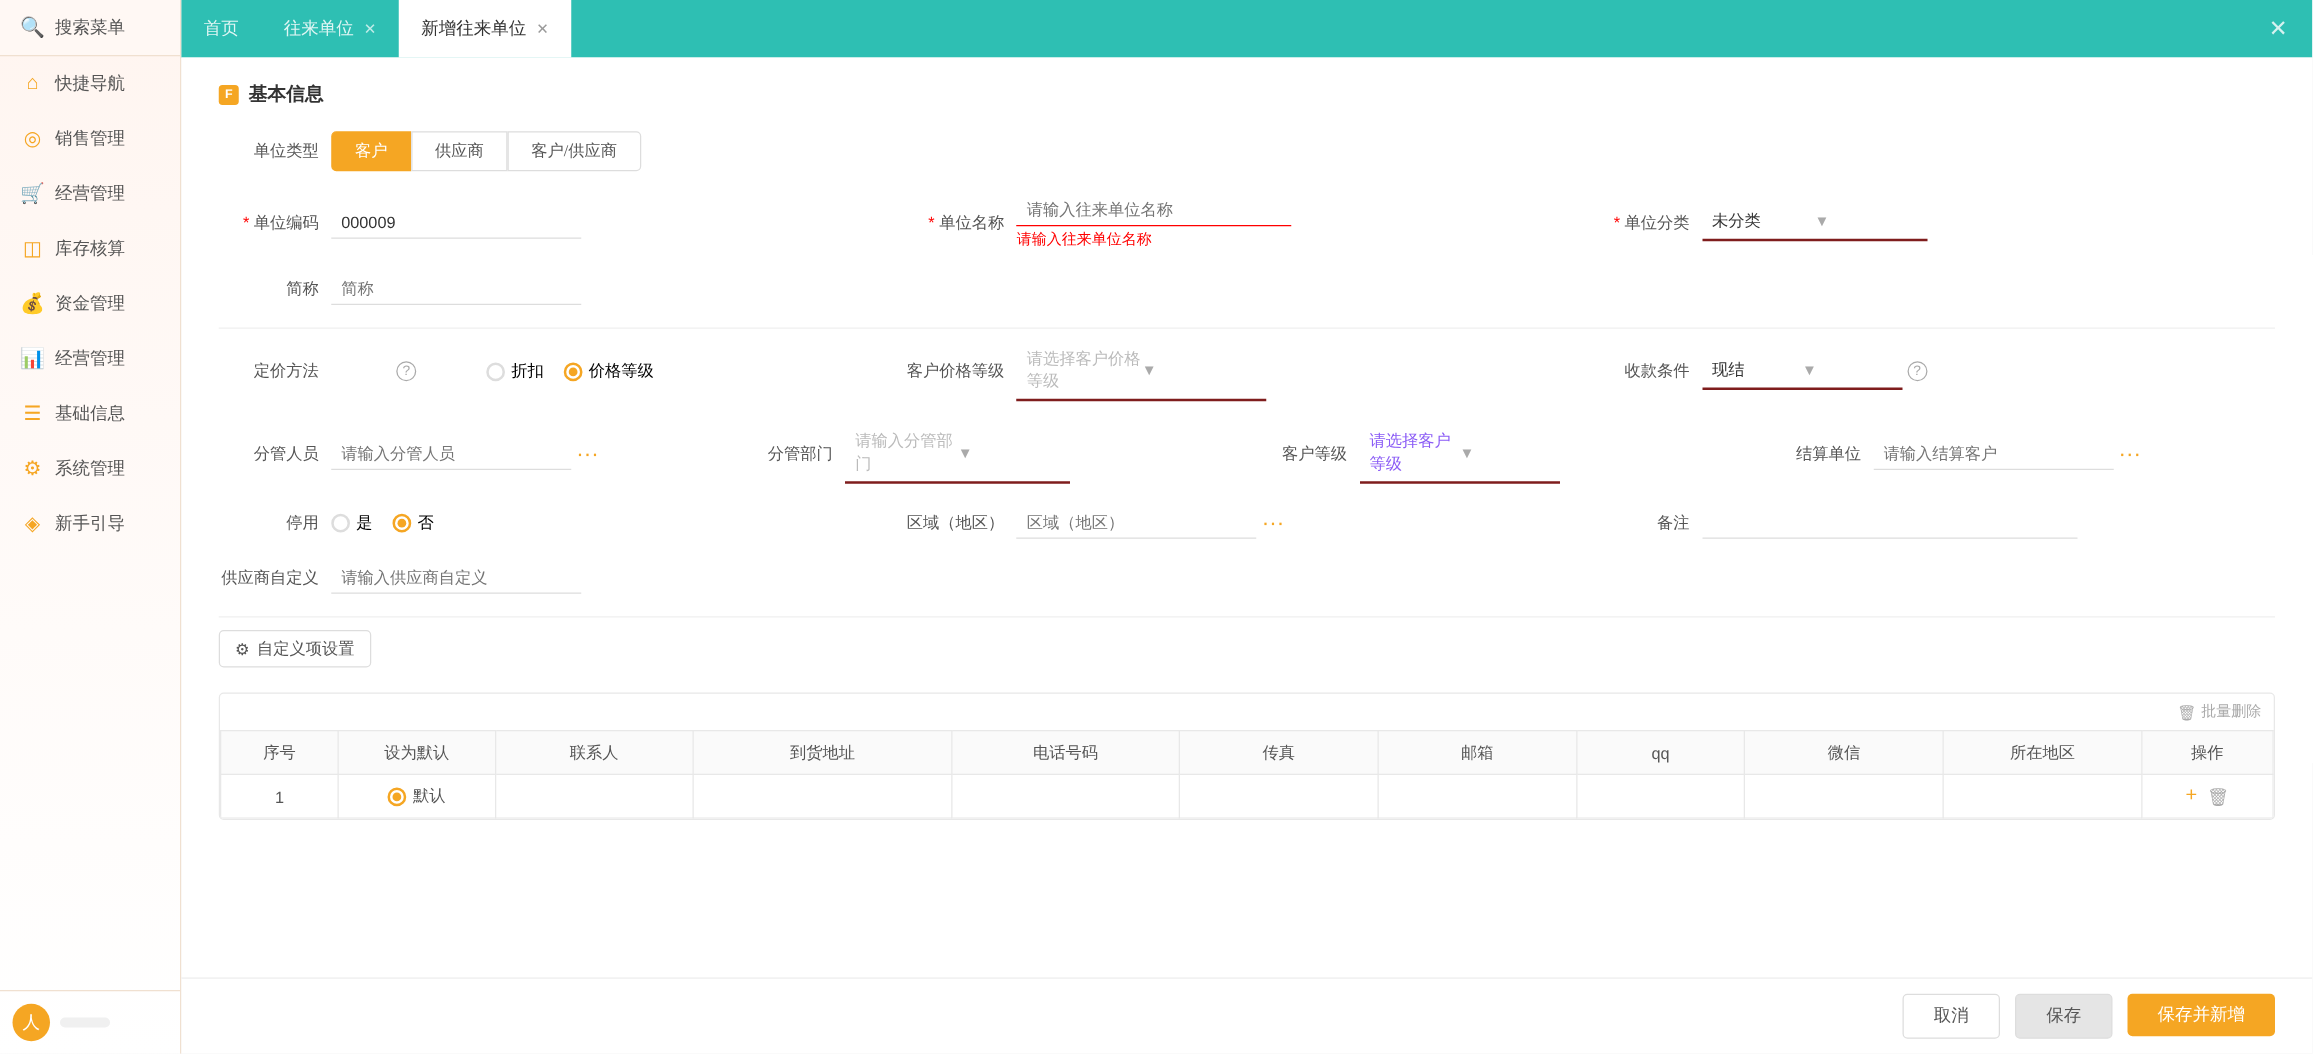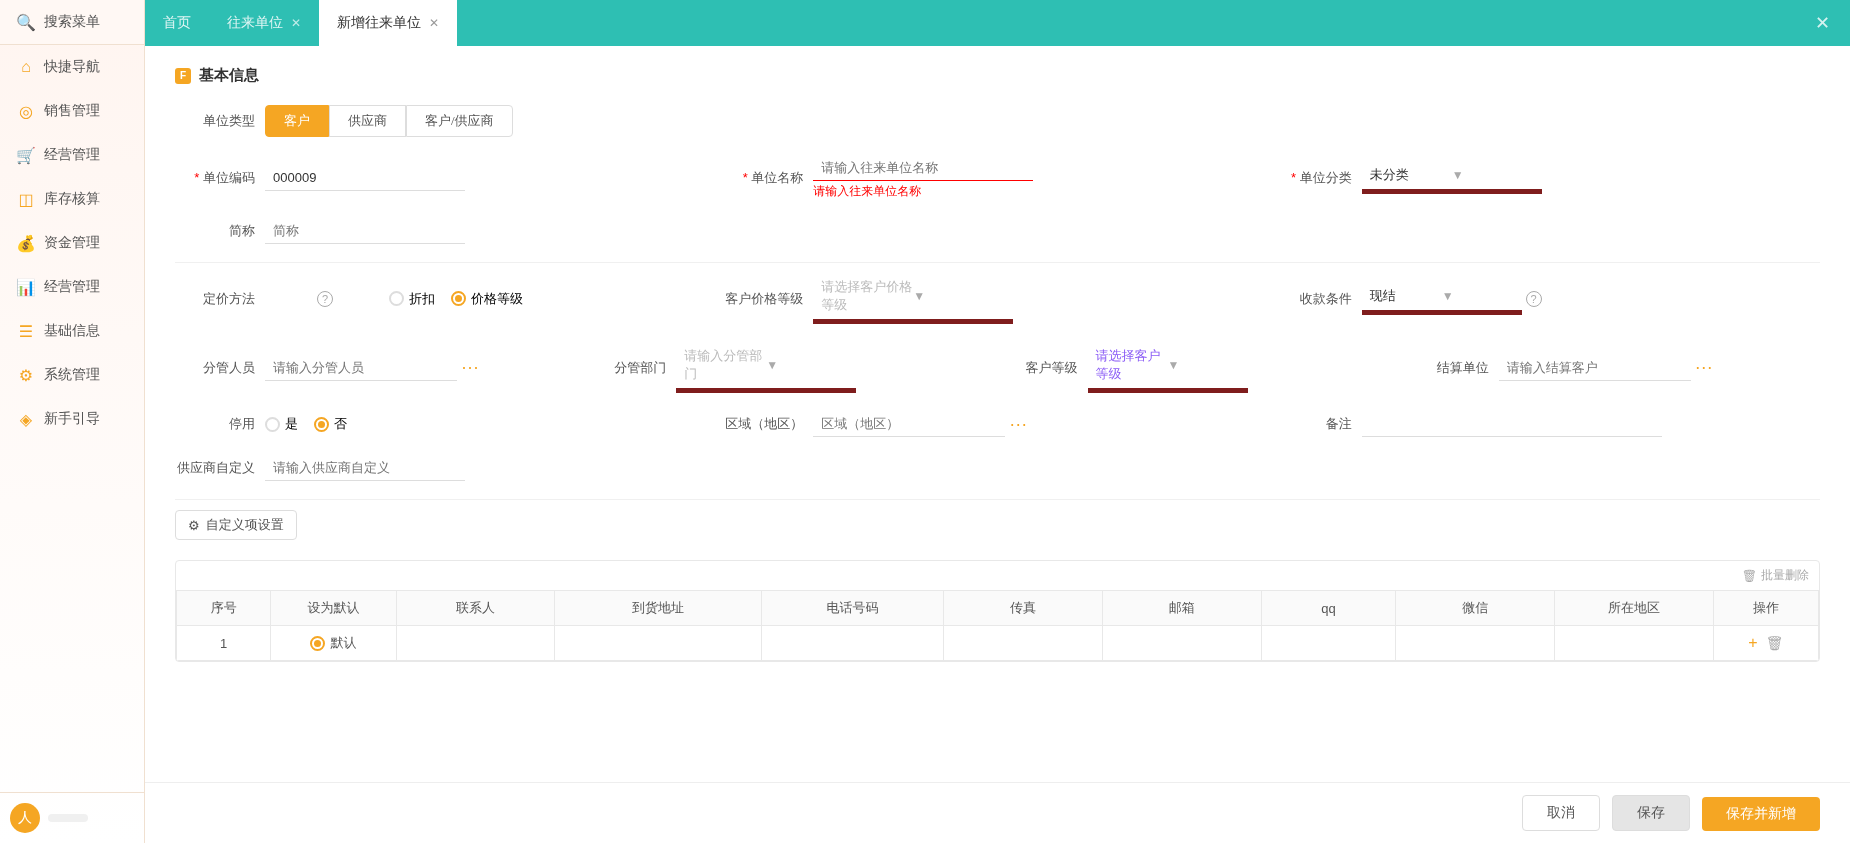--- a/index.html
+++ b/index.html
@@ -209,21 +209,21 @@
       color: #fff;
       border-color: #f5a623;
     }
     .type-btn:first-child { border-radius: 4px 0 0 4px; }
     .type-btn:last-child { border-radius: 0 4px 4px 0; }
 
     
     .form-select {
       display: flex;
       align-items: center;
-      border-bottom: 5px solid #7f1d1d;
+      border-bottom: 2px solid #7f1d1d;
       padding: 5px 8px;
       min-width: 160px;
       cursor: pointer;
       font-size: 13px;
       color: #999;
     }
     .form-select.has-value { color: #333; }
     .form-select span { flex: 1; }
     .form-select .arrow { color: #aaa; font-size: 12px; }
 
@@ -348,21 +348,21 @@
       color: #555;
       cursor: pointer;
       background: #fff;
       margin-bottom: 10px;
     }
 
     
     .action-bar {
       display: flex;
       justify-content: flex-end;
-      align-items: flex-end;
+      align-items: flex-start;
       gap: 12px;
       padding: 12px 30px;
       background: #fff;
       border-top: 1px solid #eee;
       flex-shrink: 0;
     }
     .btn-cancel {
       padding: 8px 24px;
       border: 1px solid #ddd;
       background: #fff;

